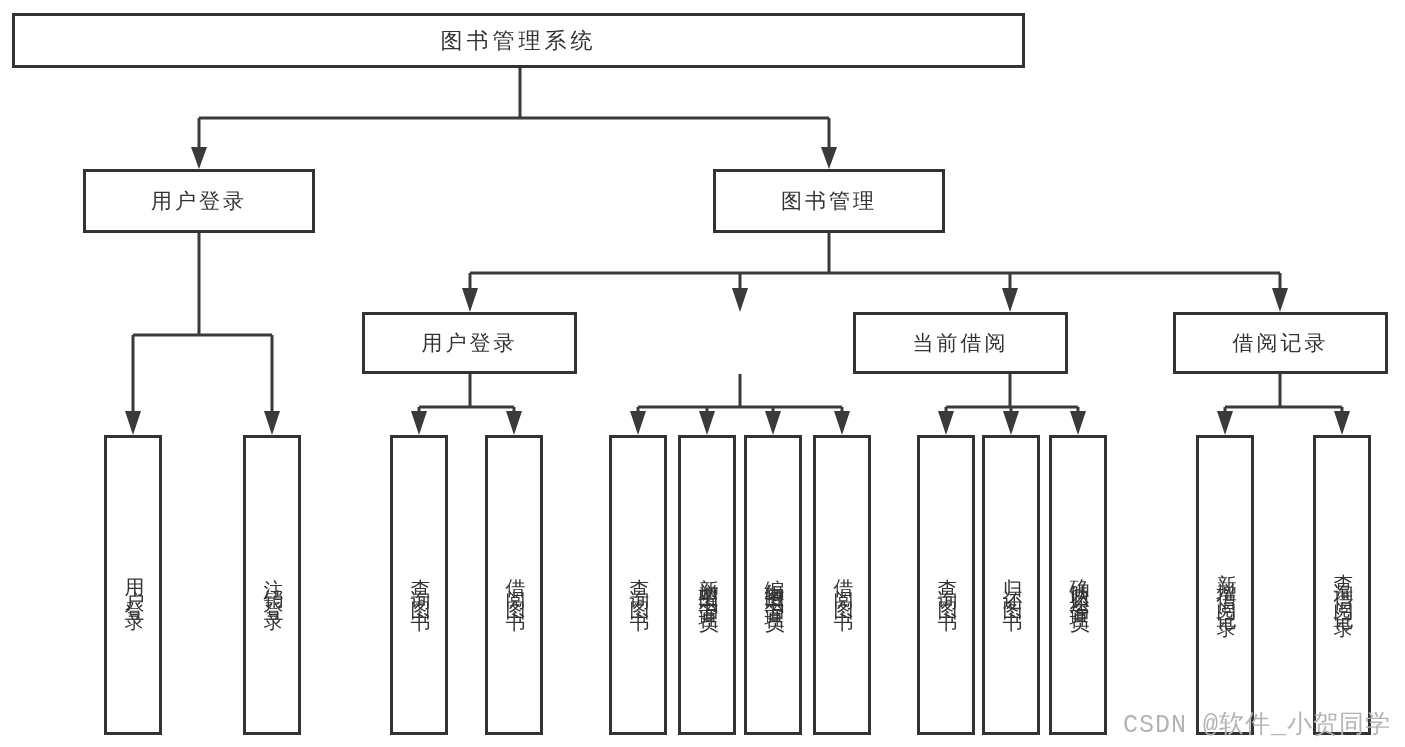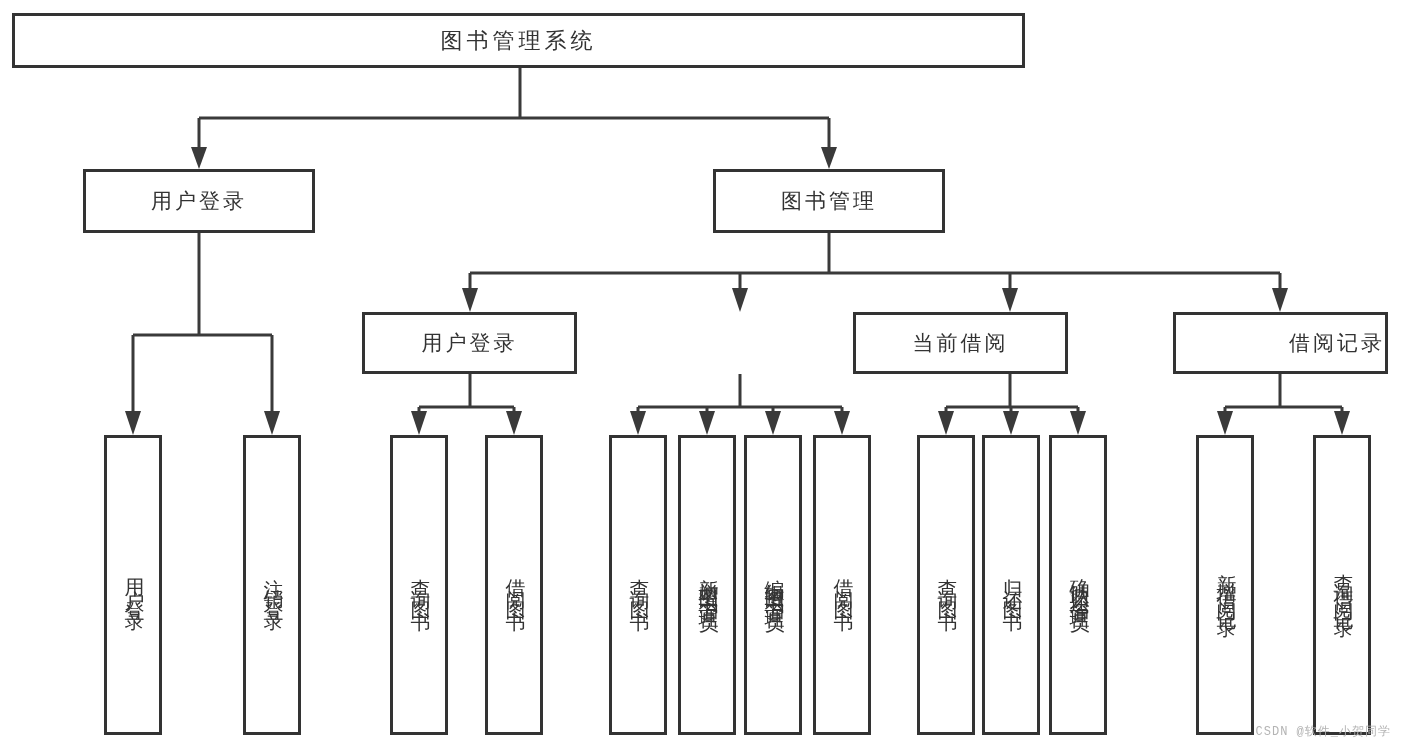--- a/index.html
+++ b/index.html
@@ -54,40 +54,40 @@
   .vt6  { letter-spacing: 9px;  }
   .vt10 { letter-spacing: 5px;  }
   
   .n-root { left: 12px;  top: 13px;  width: 1013px; height: 55px; }
   .n-l2a  { left: 83px;  top: 169px; width: 232px;  height: 64px; }
   .n-l2b  { left: 713px; top: 169px; width: 232px;  height: 64px; }
   .n-l3   { top: 312px;  width: 215px; height: 62px; }
   .n-l3a  { left: 362px; }
   .n-l3b  { left: 633px; }
   .n-l3c  { left: 853px; }
-  .n-l3d  { left: 1173px; justify-content: flex-end; }
+  .n-l3d  { left: 1173px; }
   .leaf   { top: 435px;  width: 58px; height: 300px; }
   .lf1  { left: 104px; }
   .lf2  { left: 243px; }
   .lf3  { left: 390px; }
   .lf4  { left: 485px; }
   .lf5  { left: 609px; }
   .lf6  { left: 678px; }
   .lf7  { left: 744px; }
   .lf8  { left: 813px; }
   .lf9  { left: 917px; }
   .lf10 { left: 982px; }
   .lf11 { left: 1049px; }
   .lf12 { left: 1196px; }
   .lf13 { left: 1313px; }
   .watermark {
     position: absolute;
     right: 14px;
     bottom: 7px;
-    font-size: 12px;
+    font-size: 25px;
     letter-spacing: 1px;
     color: #b4b4b4;
     z-index: 5;
     white-space: nowrap;
   }
 </style>
 </head>
 <body>
 
 <div class="canvas">

